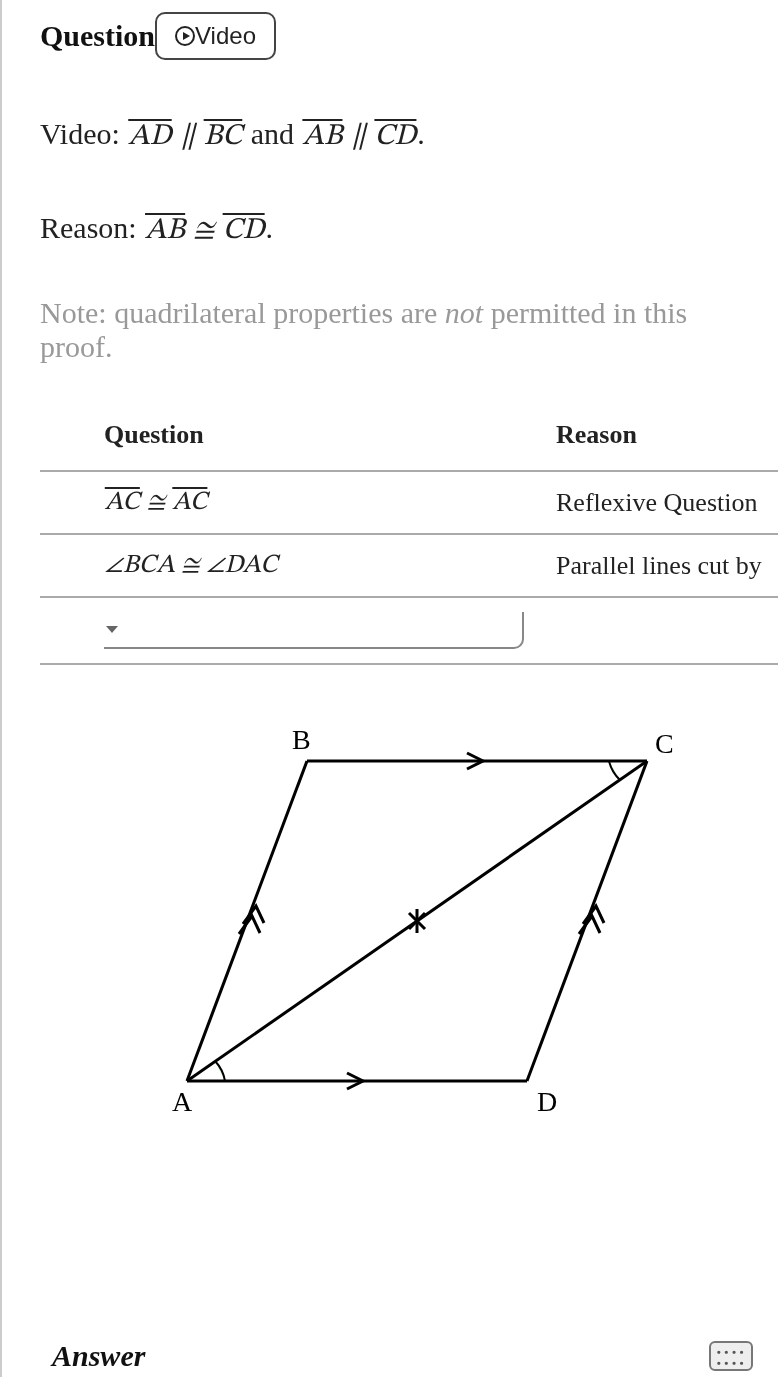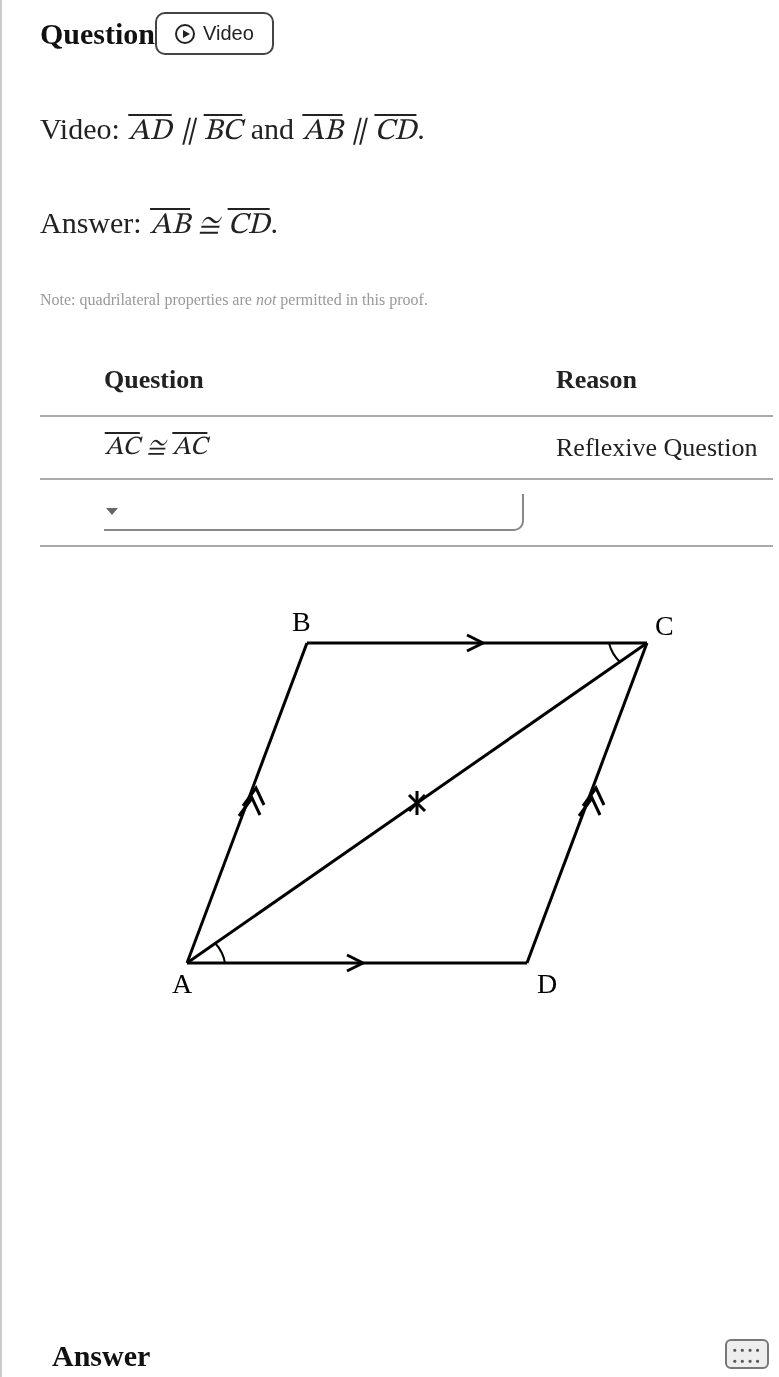--- a/index.html
+++ b/index.html
@@ -18,25 +18,24 @@
       padding: 12px 14px 8px 26px;
     }
     .question-label {
       font-size: 30px;
       font-weight: 700;
       color: #111;
     }
     .video-btn {
       display: inline-flex;
       align-items: center;
-      gap: 8px;
       border: 2px solid #444;
       border-radius: 10px;
       padding: 8px 18px;
-      font-size: 20px;
+      font-size: 24px;
       font-family: -apple-system, Arial, sans-serif;
       color: #222;
       background: #fff;
       cursor: pointer;
     }
     .play-icon {
       width: 20px; height: 20px;
       border: 2px solid #222;
       border-radius: 50%;
       display: inline-flex;
@@ -62,21 +61,21 @@
       line-height: 1.7;
     }
     .math { font-family: 'STIX Two Math', 'Cambria Math', Georgia, serif; font-style: italic; }
     .overline {
       text-decoration: overline;
       text-decoration-thickness: 2px;
       padding: 11px 0.03em;
     }
     .note {
       color: #999;
-      font-size: 16px;
+      font-size: 30px;
       font-style: normal;
       margin-bottom: 40px;
     }
     .note em { font-style: italic; }
     table.proof {
       border-collapse: collapse;
       width: 100%;
       font-size: 26px;
     }
     table.proof th {
@@ -123,24 +122,25 @@
     .vlabel {
       font-family: Georgia, serif;
       font-size: 28px;
       font-style: normal;
     }
     .answer-row {
       position: absolute;
       bottom: 0;
       left: 0;
       width: 100%;
-      padding: 0 10px 4px 50px;
+      padding: 0 26px 4px 50px;
       display: flex;
       justify-content: space-between;
-      align-items: flex-start;
+      align-items: center;
+      font-style: italic;
     }
     .answer-label { font-size: 30px; font-weight: 700; color: #111; }
     .kbd-icon {
       border: 2px solid #777;
       border-radius: 6px;
       background: #eee;
       padding: 4px 5px 0 5px;
       font-size: 11px;
       color: #555;
       letter-spacing: 1px;
@@ -159,38 +159,42 @@
     <span>Video</span>
   </button>
 </div>
 
 <div class="content">
   <div class="line">
     <span>Video: </span><span class="math"><span class="overline">AD</span> ∥ <span class="overline">BC</span></span><span> and </span><span class="math"><span class="overline">AB</span> ∥ <span class="overline">CD</span></span><span>.</span>
   </div>
 
   <div class="line">
-    <span>Answer: </span><span class="math"><span class="overline">AB</span> ≅ <span class="overline">CD</span></span><span>.</span>
+    <span>Reason: </span><span class="math"><span class="overline">AB</span> ≅ <span class="overline">CD</span></span><span>.</span>
   </div>
 
   <div class="note">
     <span>Note: quadrilateral properties are </span><em>not</em><span> permitted in this proof.</span>
   </div>
 
   <table class="proof">
     <thead>
       <tr>
         <th>Question</th>
         <th class="reason-h">Reason</th>
       </tr>
     </thead>
     <tbody>
       <tr>
         <td class="math"><span class="overline">AC</span> ≅ <span class="overline">AC</span></td>
         <td class="reason">Reflexive Question</td>
+      </tr>
+      <tr>
+        <td class="math">∠<span>BCA</span> ≅ ∠<span>DAC</span></td>
+        <td class="reason">Parallel lines cut by </td>
       </tr>
       <tr class="input-row">
         <td>
           <div class="dropdown">
             <span class="caret-down"></span>
           </div>
         </td>
         <td class="reason"></td>
       </tr>
     </tbody>

